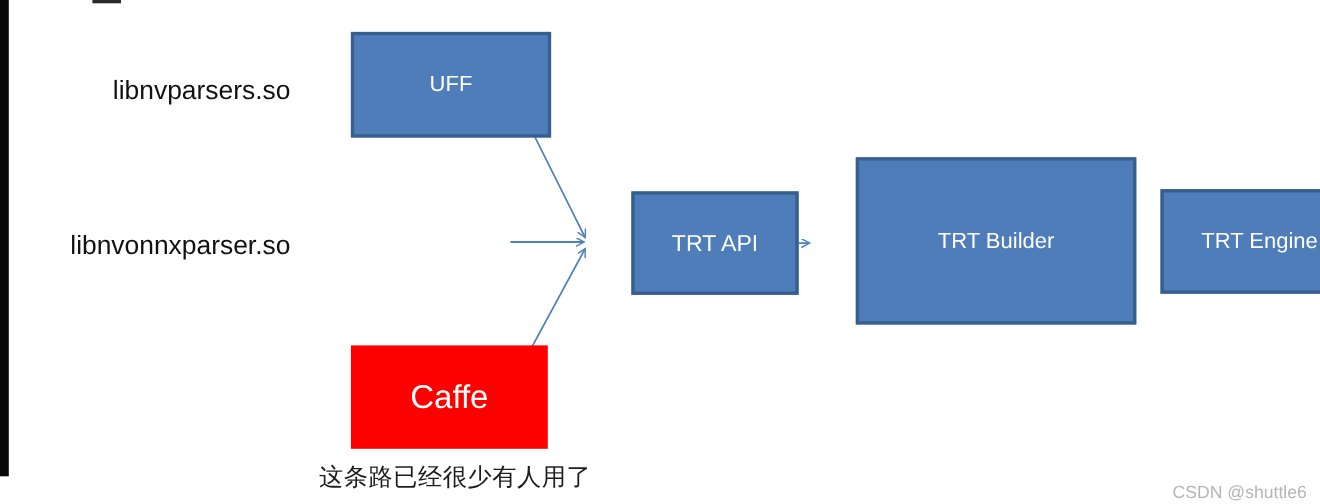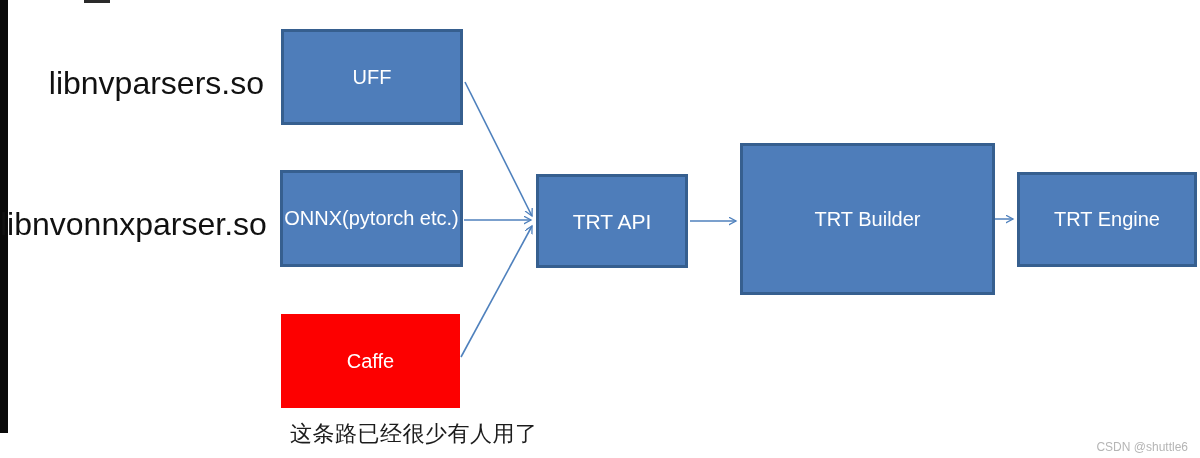--- a/index.html
+++ b/index.html
@@ -29,64 +29,65 @@
     top: 0;
     width: 26px;
     height: 3px;
     background: #2a2a2a;
   }
   .lib-label {
     position: absolute;
     left: 0;
     width: 264px;
     text-align: right;
-    font-size: 32px;
+    font-size: 24px;
     line-height: 30px;
     color: var(--label-text, #111);
     white-space: nowrap;
   }
   .node {
     position: absolute;
     box-sizing: border-box;
     background: var(--node-fill, #4e7dba);
     border: 3px solid var(--node-border, #365f8f);
     color: var(--node-text, #fff);
     display: flex;
-    flex-direction: row;
+    flex-direction: column;
     align-items: center;
     justify-content: center;
     text-align: center;
     font-size: 20px;
     line-height: 27px;
+    margin-left: 38px;
   }
   .node.red {
     background: var(--caffe-fill, #fd0000);
     border: none;
-    font-size: 20px;
+    font-size: 30px;
   }
   #node-uff        { left: 281px;  top: 29px;  width: 182px; height: 96px; }
   #node-onnx       { left: 280px;  top: 170px; width: 183px; height: 97px; }
   #node-caffe      { left: 281px;  top: 314px; width: 179px; height: 94px; }
   #node-trt-api    { left: 536px;  top: 174px; width: 152px; height: 94px; font-size: 21px; }
   #node-trt-builder{ left: 740px;  top: 143px; width: 255px; height: 152px; }
   #node-trt-engine { left: 1017px; top: 172px; width: 180px; height: 95px; }
   .caption {
     position: absolute;
     left: 290px;
     top: 419px;
     font-size: 22px;
     color: var(--caption-text, #1c1c1c);
     letter-spacing: 0.5px;
     white-space: nowrap;
   }
   .watermark {
     position: absolute;
     right: 12px;
     top: 440px;
-    font-size: 12px;
+    font-size: 16px;
     color: var(--watermark-color, #b5b5b5);
     white-space: nowrap;
   }
   #arrow-layer {
     position: absolute;
     left: 0;
     top: 0;
     pointer-events: none;
   }
   .arrow-line {
@@ -121,24 +122,20 @@
     <line class="arrow-line" x1="464" y1="220" x2="531" y2="220" marker-end="url(#ah)"></line>
     <line class="arrow-line" x1="461" y1="357" x2="532" y2="226" marker-end="url(#ah)"></line>
     <line class="arrow-line" x1="690" y1="221" x2="736" y2="221" marker-end="url(#ah)"></line>
     <line class="arrow-line" x1="960" y1="219" x2="1013" y2="219" marker-end="url(#ah)"></line>
   </svg>
 
   <div class="node" id="node-uff">
     <span class="line">UFF</span>
   </div>
 
-  <div class="node" id="node-onnx">
-    <span class="line">ONNX</span>
-    <span class="line">(pytorch etc.)</span>
-  </div>
 
   <div class="node red" id="node-caffe">
     <span class="line">Caffe</span>
   </div>
 
   <div class="node" id="node-trt-api">
     <span class="line">TRT API</span>
   </div>
 
   <div class="node" id="node-trt-builder">

